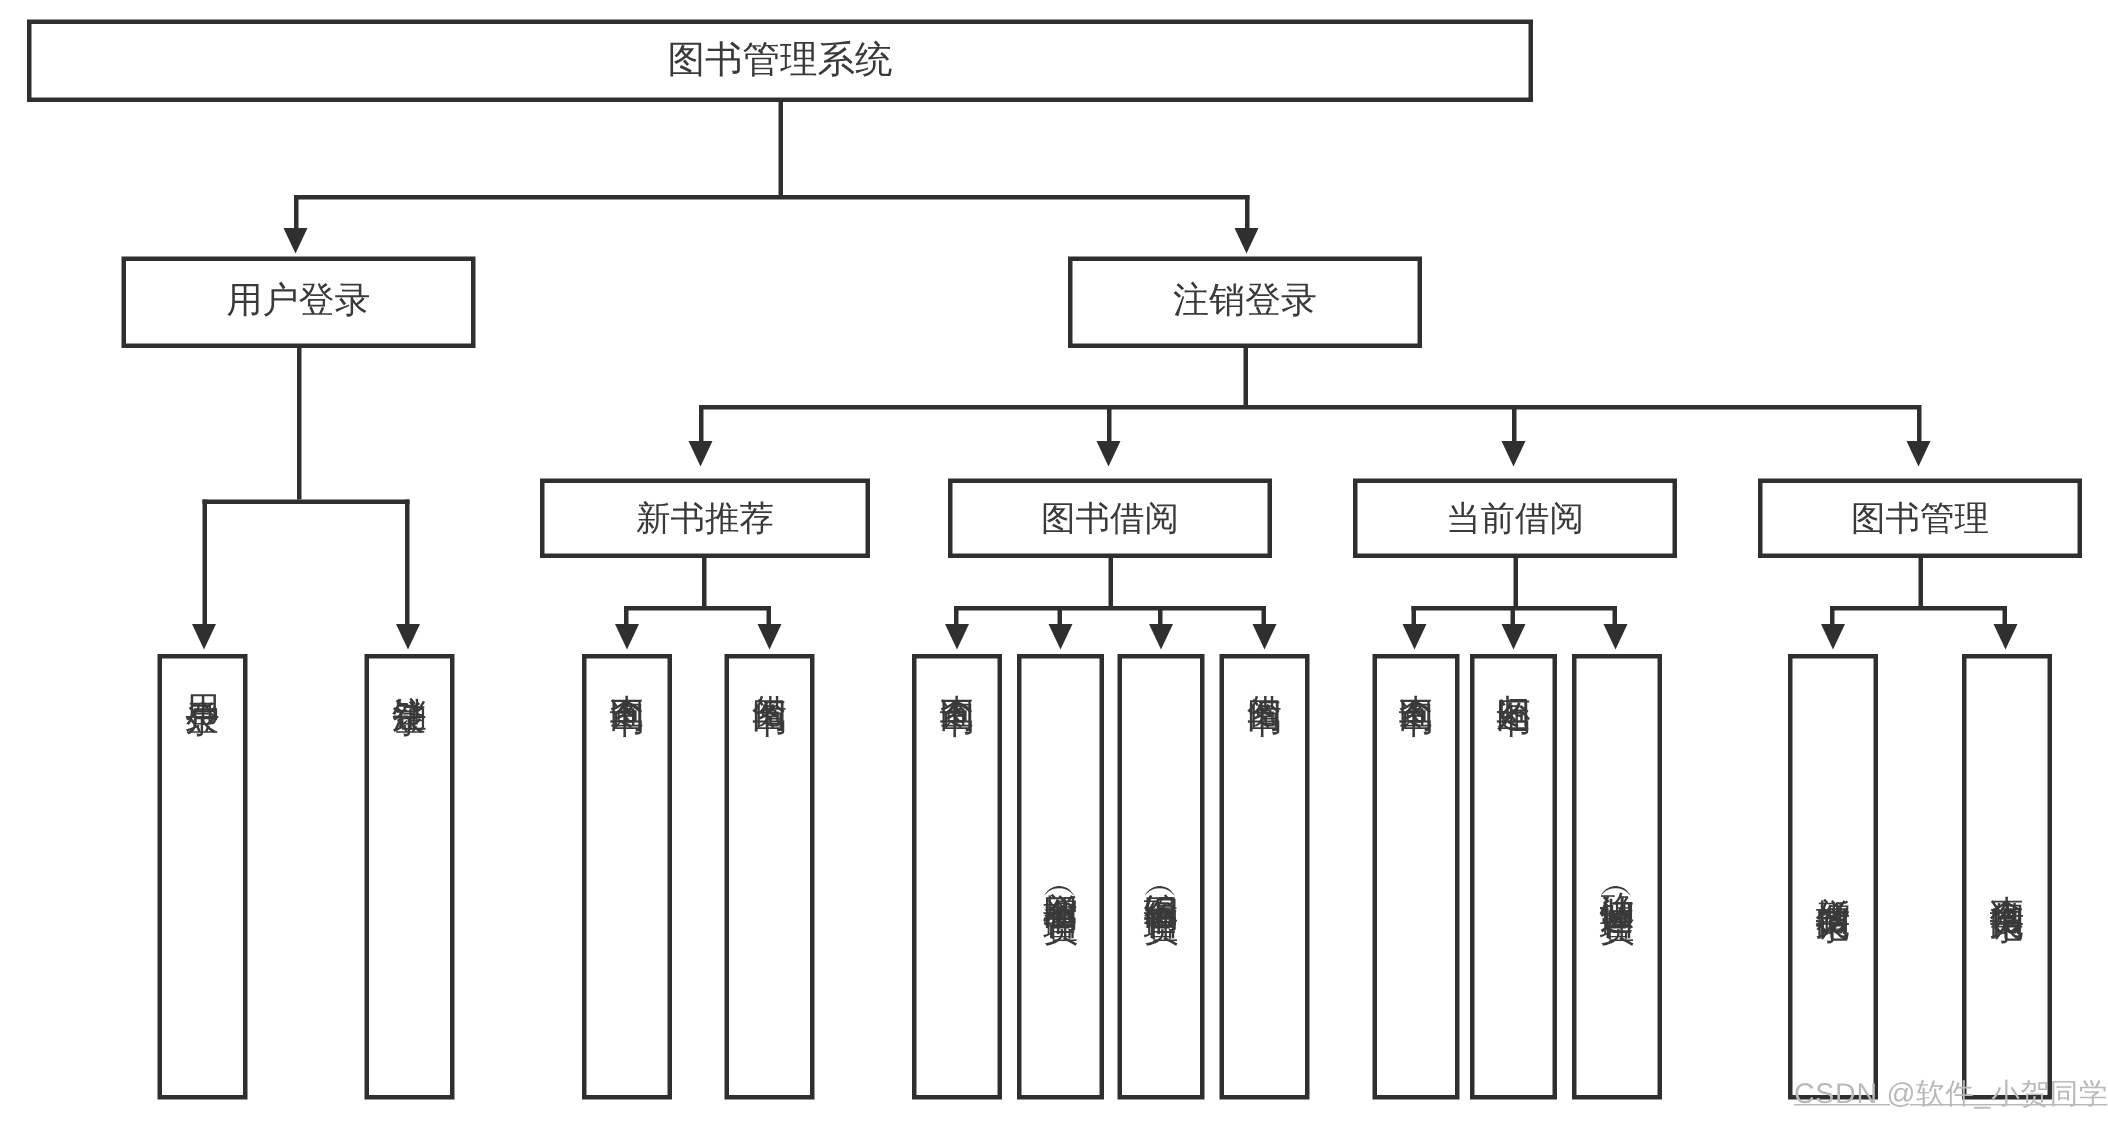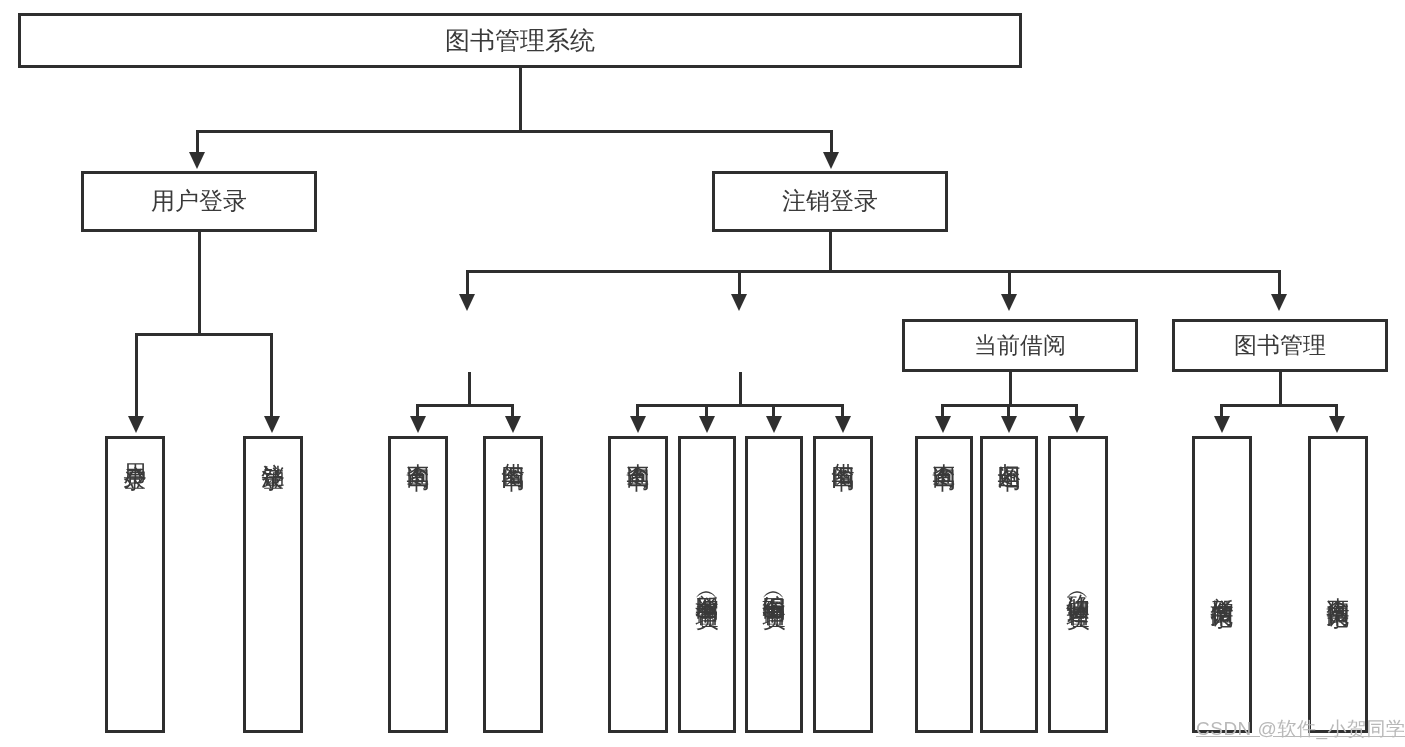--- a/index.html
+++ b/index.html
@@ -155,21 +155,27 @@
     <span>图书管理系统</span>
   </div>
 
   <div class="node level2" style="left:81px; top:171px; width:236px; height:61px;">
     <span>用户登录</span>
   </div>
   <div class="node level2" style="left:712px; top:171px; width:236px; height:61px;">
     <span>注销登录</span>
   </div>
 
-  <div class="node level3" style="left:902px; top:319px; width:236px; height:53px;">
+  <div class="node level3" style="left:360px; top:319px; width:220px; height:53px;">
+    <span>新书推荐</span>
+  </div>
+  <div class="node level3" style="left:632px; top:319px; width:216px; height:53px;">
+    <span>图书借阅</span>
+  </div>
+  <div class="node level3" style="left:902px; top:319px; width:216px; height:53px;">
     <span>当前借阅</span>
   </div>
   <div class="node level3" style="left:1172px; top:319px; width:216px; height:53px;">
     <span>图书管理</span>
   </div>
 
   <div class="node leaf" style="left:105px; top:436px; width:60px; height:297px;">
     <span class="vtext">用户登录</span>
   </div>
   <div class="node leaf" style="left:243px; top:436px; width:60px; height:297px;">

